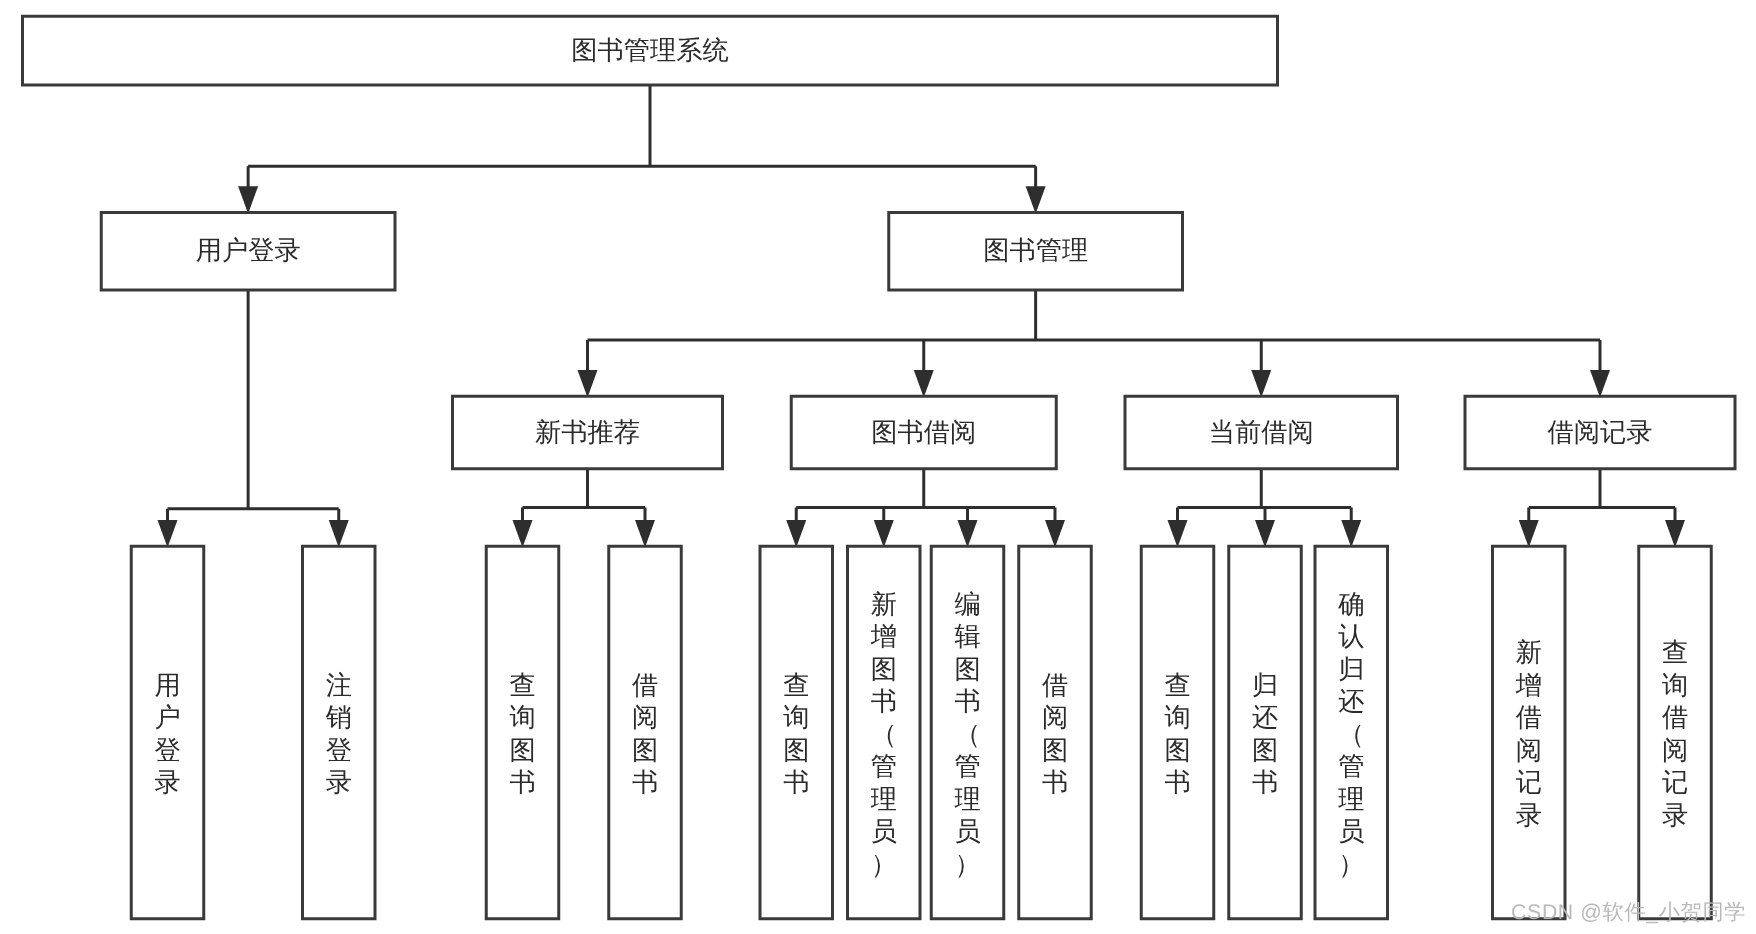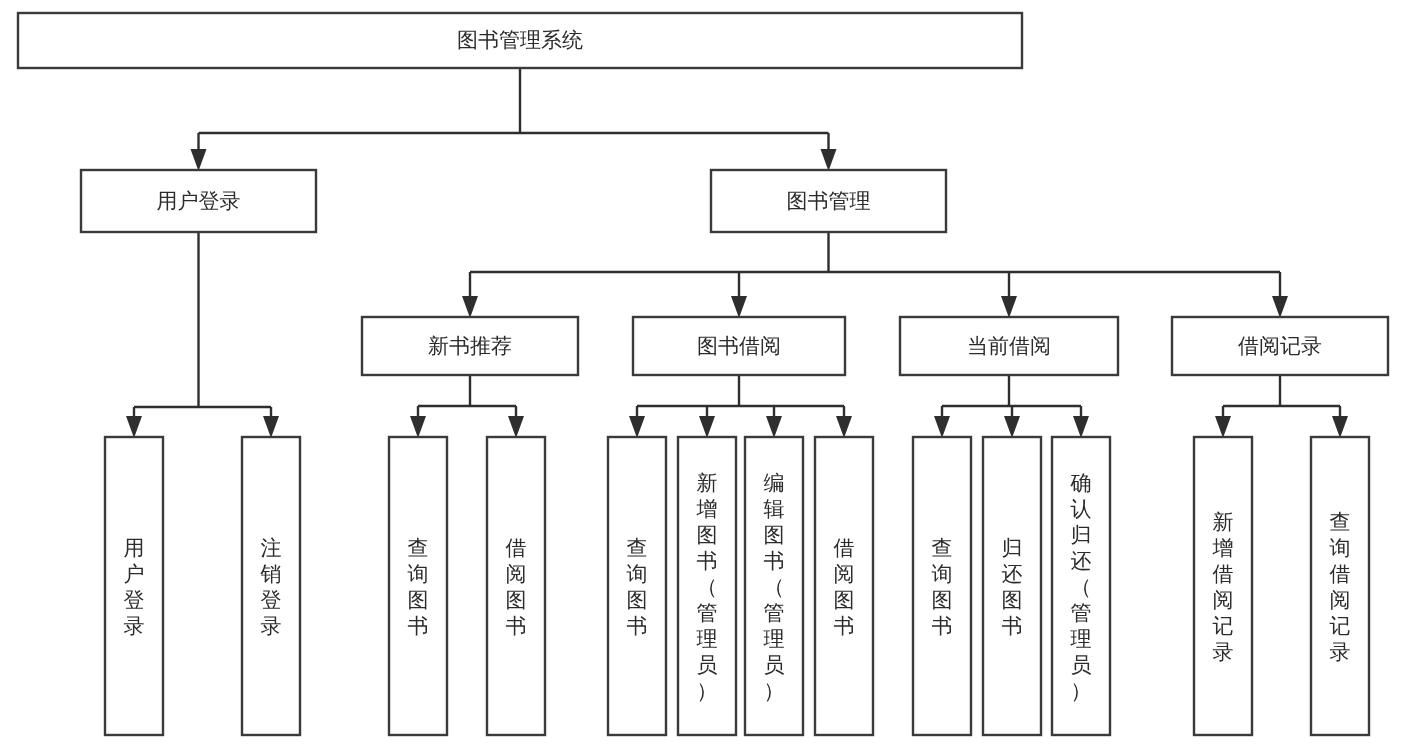--- a/index.html
+++ b/index.html
@@ -202,13 +202,14 @@
         <g>
           <rect x="1194" y="437" width="58" height="298" class="node-box"></rect>
           <text x="1223" y="529" class="node-label-v"><tspan x="1223" dy="0">新</tspan><tspan x="1223" dy="26">增</tspan><tspan x="1223" dy="26">借</tspan><tspan x="1223" dy="26">阅</tspan><tspan x="1223" dy="26">记</tspan><tspan x="1223" dy="26">录</tspan></text>
         </g>
         <g>
           <rect x="1311" y="437" width="58" height="298" class="node-box"></rect>
           <text x="1340" y="529" class="node-label-v"><tspan x="1340" dy="0">查</tspan><tspan x="1340" dy="26">询</tspan><tspan x="1340" dy="26">借</tspan><tspan x="1340" dy="26">阅</tspan><tspan x="1340" dy="26">记</tspan><tspan x="1340" dy="26">录</tspan></text>
         </g>
       </g>
   </svg>
+  <div class="watermark">CSDN @软件_小贺同学</div>
 </div>
 
 </body></html>

